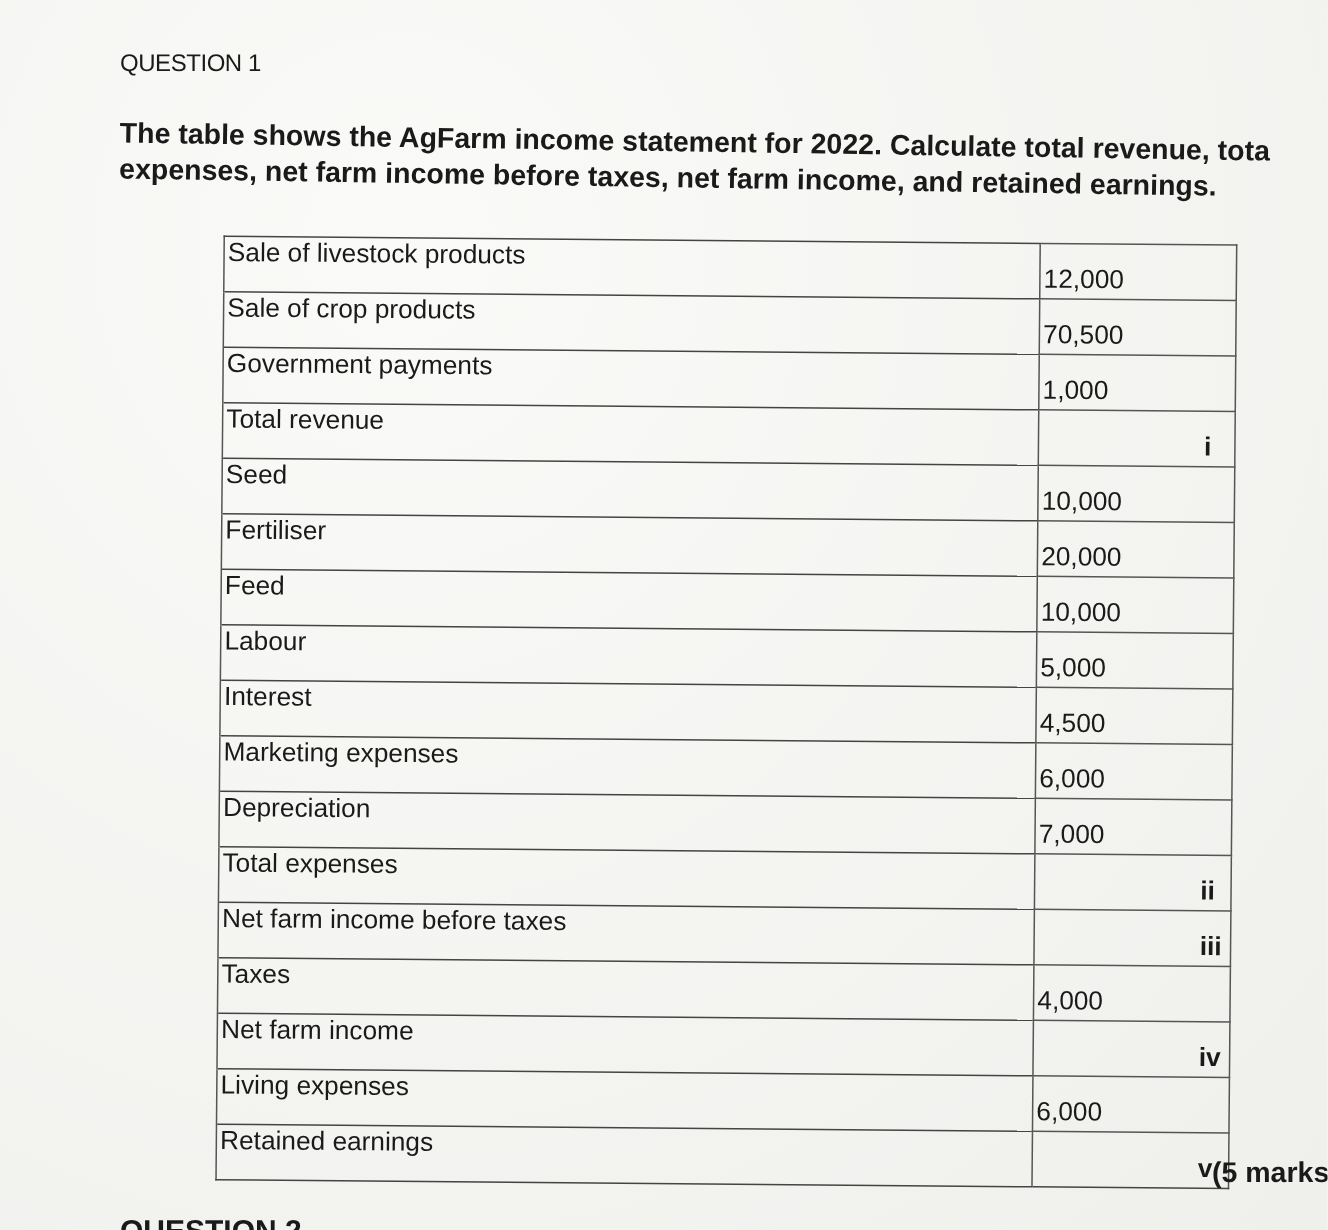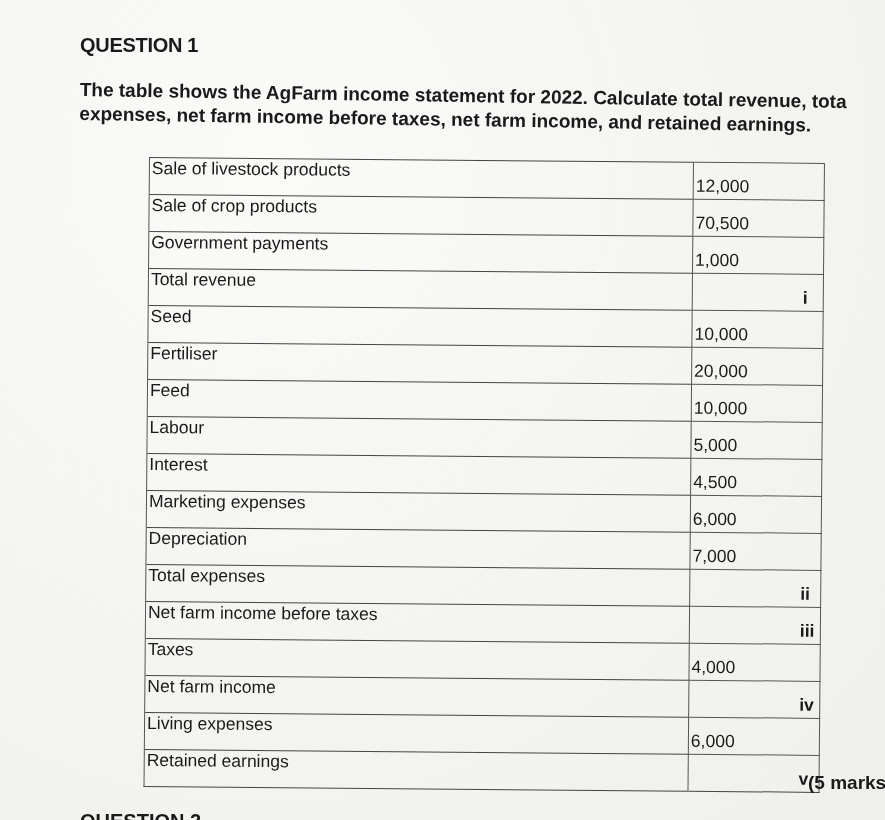--- a/index.html
+++ b/index.html
@@ -5,21 +5,21 @@
   html, body { margin:0; padding:0; }
   body {
     width:885px; height:820px; overflow:hidden;
     background:#f4f4f2;
     font-family:"Liberation Sans", sans-serif;
     color:#1a1a1a;
     position:relative;
   }
   .page { position:absolute; left:0; top:0; width:885px; height:820px;
     background: radial-gradient(ellipse at 30% 20%, #fafaf8 0%, #efefec 100%); }
-  .q-title { position:absolute; left:80px; top:34px; font-weight:bold; font-size:20px; letter-spacing:-0.3px; }
+  .q-title { position:absolute; left:80px; top:34px; font-weight:normal; font-size:16px; letter-spacing:-0.3px; }
   .q-text { position:absolute; left:80px; top:78px; width:820px; font-weight:bold; font-size:19px; line-height:24px;
     transform:rotate(0.9deg); transform-origin:left top; white-space:nowrap; }
   .q-text div { white-space:nowrap; }
   .table-wrap { position:absolute; left:149px; top:157px; width:676px; transform:rotate(0.5deg); transform-origin:left top; }
   table { border-collapse:collapse; width:676px; }
   td { padding:0; height:33px; font-size:17.5px; vertical-align:top; }
   td.label { border-top:1.5px solid #444; border-left:1.5px solid #555; width:542px; padding-left:2px; line-height:20px; }
   td.value { border:1.5px solid #555; width:128px; padding-left:2px; line-height:20px; vertical-align:bottom; padding-bottom:3px; }
   td.value.marker { text-align:center; font-weight:bold; padding-left:0; padding-right:0; text-indent:110px; text-align:left; }
   tr:last-child td { border-bottom:1.5px solid #444; }

